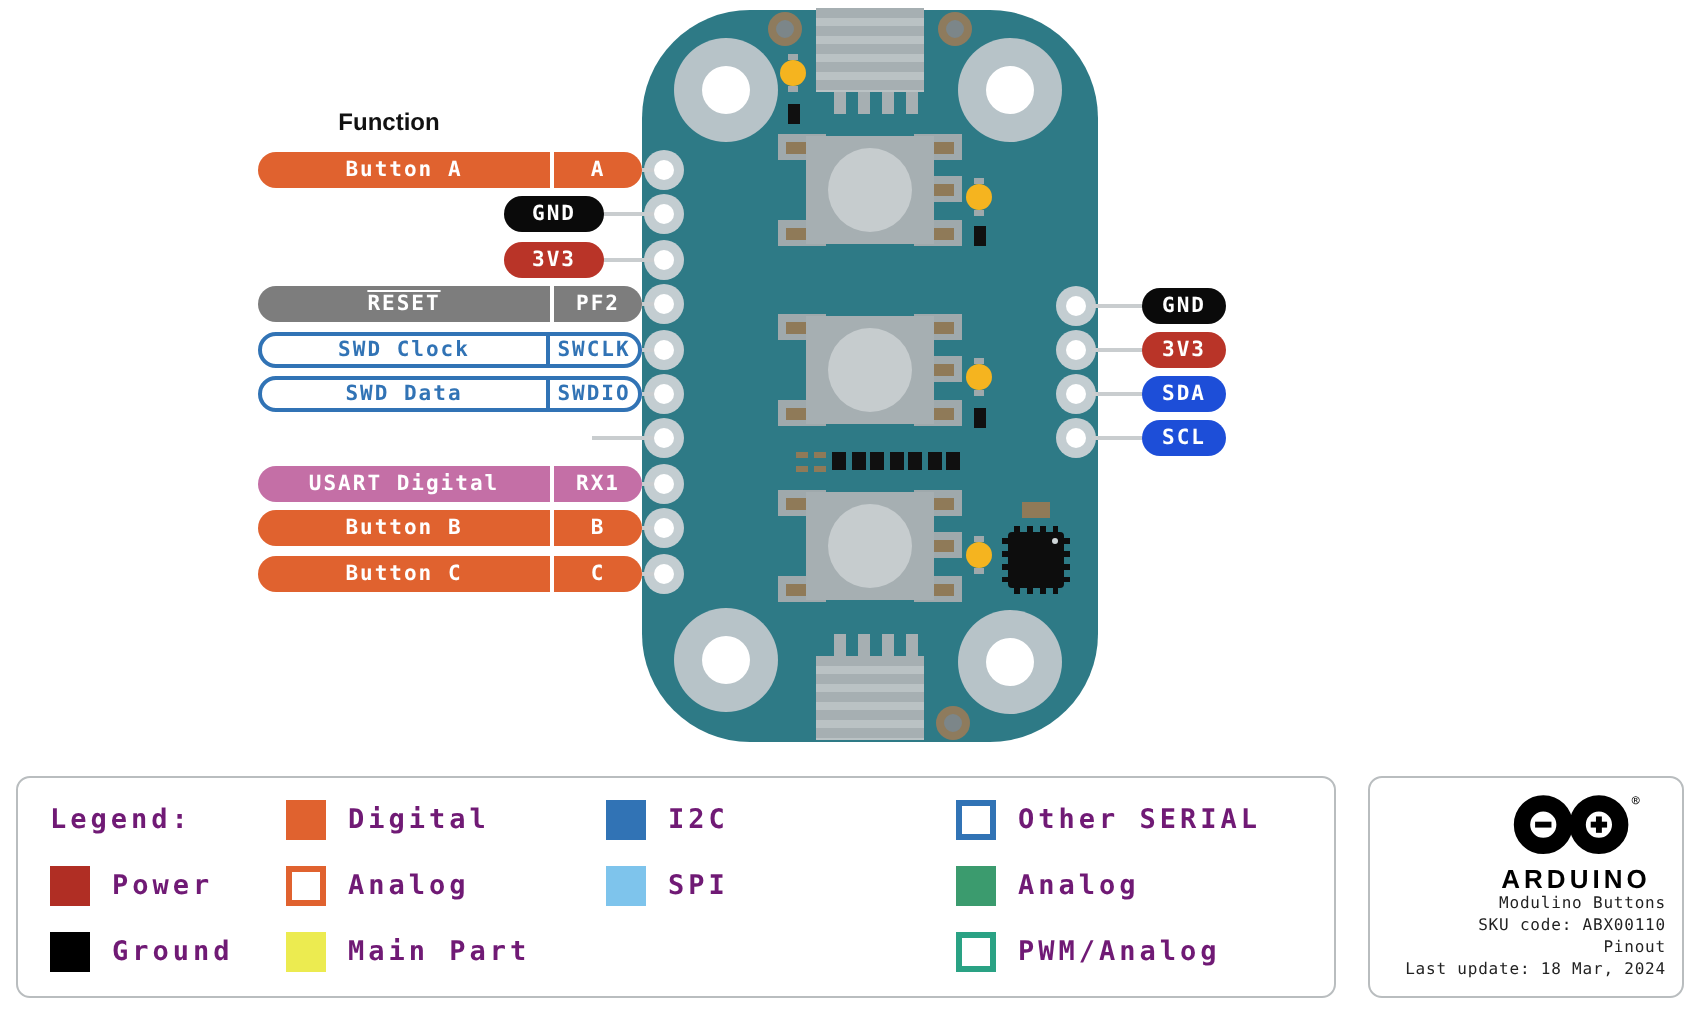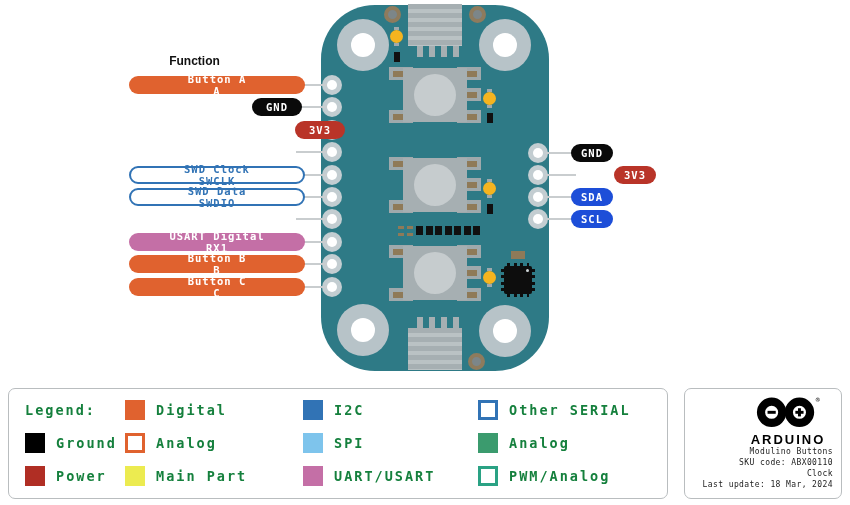--- a/index.html
+++ b/index.html
@@ -5,29 +5,29 @@
   html,body{margin:0;padding:0;background:#fff;}
   #stage{position:relative;width:850px;height:505px;background:#fff;overflow:hidden;
          font-family:"DejaVu Sans Mono","Liberation Mono",monospace;}
 
   
   .pin-row{position:absolute;left:0;height:18px;width:640px;z-index:4;}
   .wire{position:absolute;top:8px;height:2px;background:#C9CDCF;z-index:1;}
   .pill{position:absolute;top:0;height:18px;border-radius:9px;box-sizing:border-box;
         display:flex;align-items:center;justify-content:center;
         font-size:10.5px;font-weight:bold;letter-spacing:1px;color:#fff;z-index:3;}
-  .pill.two{left:129px;width:176px;padding:0;flex-direction:column;}
+  .pill.two{left:129px;width:192px;padding:0;}
   .pill.two .fn{flex:1;text-align:center;}
   .pill.two .sep{width:2px;align-self:stretch;background:#fff;}
   .pill.two .pn{width:44px;text-align:center;}
   .pill.solo-l{left:252px;width:50px;}
   .pill.solo-r{left:571px;width:42px;}
   .t-digital{background:#E0622F;}
   .t-ground{background:#0A0A0A;}
-  .t-power{background:#B93428;margin-left:43px;}
+  .t-power{background:#B93428;}
   .t-reset{background:#7D7D7D;}
   .t-uart{background:#C46FA6;}
   .t-i2c{background:#1d4ed8;}
   .t-serial{background:#fff;border:2px solid #3173B5;color:#3173B5;}
   .t-serial .sep{background:#3173B5 !important;}
   .ovl{text-decoration:overline;}
 
   .fn-header{position:absolute;left:129px;width:131px;top:54px;text-align:center;
              font-family:"Liberation Sans",sans-serif;font-weight:bold;font-size:12px;color:#111;}
 
@@ -65,21 +65,21 @@
 
   
   #legend-box{position:absolute;left:8px;top:388px;width:660px;height:111px;background:#fff;
               border:1.5px solid #b9bdbf;border-radius:7px;box-sizing:border-box;}
   #brand-box{position:absolute;left:684px;top:388px;width:158px;height:111px;background:#fff;
              border:1.5px solid #b9bdbf;border-radius:7px;box-sizing:border-box;}
   .lg-col{position:absolute;top:10px;display:flex;flex-direction:column;gap:12px;}
   .lg-row{display:flex;align-items:center;height:21px;gap:11px;}
   .lg-sq{width:20px;height:20px;box-sizing:border-box;flex:0 0 20px;}
   .lg-sq.outline{background:#fff;}
-  .lg-label,.lg-title{font-size:13.5px;font-weight:bold;letter-spacing:2px;color:#15803d;white-space:nowrap;}
+  .lg-label,.lg-title{font-size:13.5px;font-weight:bold;letter-spacing:2px;color:#701a75;white-space:nowrap;}
 
   
   .logo-wrap{position:absolute;right:11px;top:6px;width:84px;text-align:center;}
   .brand-name{font-family:"Liberation Sans",sans-serif;font-weight:bold;font-size:13px;
               letter-spacing:2px;color:#000;margin-top:0px;}
   .brand-info{position:absolute;right:8px;bottom:8px;text-align:right;font-size:8px;
               letter-spacing:0.4px;color:#222;line-height:11px;white-space:nowrap;}
 </style>
 </head>
 <body>
@@ -185,29 +185,29 @@
         <div class="btn-circle"></div>
       </div>
     </div>
 
   <div id="legend-box">
     <div class="lg-col" style="left:16px;">
       <div class="lg-row">
         <span class="lg-title">Legend:</span>
       </div>
     <div class="lg-row">
+          <span class="lg-sq" style="background: rgb(176, 46, 36);"></span>
+          <span class="lg-label">Power</span>
+        </div>
+        <div class="lg-row">
           <span class="lg-sq" style="background: rgb(0, 0, 0);"></span>
           <span class="lg-label">Ground</span>
         </div>
-        <div class="lg-row">
-          <span class="lg-sq" style="background: rgb(176, 46, 36);"></span>
-          <span class="lg-label">Power</span>
-        </div>
-      </div>
-    <div class="lg-col" style="left:116px;">
+      </div>
+    <div class="lg-col" style="left:134px;">
         <div class="lg-row">
           <span class="lg-sq" style="background: rgb(224, 98, 47);"></span>
           <span class="lg-label">Digital</span>
         </div>
         <div class="lg-row">
           <span class="lg-sq outline" style="border: 3px solid rgb(224, 98, 47);"></span>
           <span class="lg-label">Analog</span>
         </div>
         <div class="lg-row">
           <span class="lg-sq" style="background: rgb(236, 235, 80);"></span>
@@ -215,24 +215,20 @@
         </div>
       </div>
     <div class="lg-col" style="left:294px;">
         <div class="lg-row">
           <span class="lg-sq" style="background: rgb(49, 115, 181);"></span>
           <span class="lg-label">I2C</span>
         </div>
         <div class="lg-row">
           <span class="lg-sq" style="background: rgb(126, 196, 236);"></span>
           <span class="lg-label">SPI</span>
-        </div>
-        <div class="lg-row">
-          <span class="lg-sq" style="background: rgb(196, 111, 166);"></span>
-          <span class="lg-label">UART/USART</span>
         </div>
       </div>
     <div class="lg-col" style="left:469px;">
         <div class="lg-row">
           <span class="lg-sq outline" style="border: 3px solid rgb(49, 115, 181);"></span>
           <span class="lg-label">Other SERIAL</span>
         </div>
         <div class="lg-row">
           <span class="lg-sq" style="background: rgb(59, 155, 110);"></span>
           <span class="lg-label">Analog</span>
@@ -252,21 +248,21 @@
         <rect x="19" y="19.2" width="10" height="3.6" fill="#000"></rect>
         <rect x="53" y="19.2" width="10" height="3.6" fill="#000"></rect>
         <rect x="56.2" y="16" width="3.6" height="10" fill="#000"></rect>
         <text x="78" y="9" font-size="8" fill="#000">®</text>
       </svg>
       <div class="brand-name">ARDUINO</div>
     </div>
     <div class="brand-info">
       <div>Modulino Buttons</div>
       <div>SKU code: ABX00110</div>
-      <div>Clock</div>
+      <div>Pinout</div>
       <div>Last update: 18 Mar, 2024</div>
     </div>
   </div>
 
 <div class="pin-row" style="top: 76px;">
       <div class="wire" style="left: 296px; width: 31px;"></div>
       <div class="pill two t-digital">
         <span class="fn">Button A</span>
         <span class="sep"></span>
         <span class="pn">A</span>
@@ -275,20 +271,25 @@
     <div class="pin-row" style="top: 98px;">
       <div class="wire" style="left: 296px; width: 31px;"></div>
       <div class="pill solo-l t-ground">GND</div>
     </div>
     <div class="pin-row" style="top: 121px;">
       <div class="wire" style="left: 296px; width: 31px;"></div>
       <div class="pill solo-l t-power">3V3</div>
     </div>
     <div class="pin-row" style="top: 143px;">
       <div class="wire" style="left: 296px; width: 31px;"></div>
+      <div class="pill two t-reset">
+        <span class="fn ovl">RESET</span>
+        <span class="sep"></span>
+        <span class="pn">PF2</span>
+      </div>
     </div>
     <div class="pin-row" style="top: 166px;">
       <div class="wire" style="left: 296px; width: 31px;"></div>
       <div class="pill two t-serial">
         <span class="fn">SWD Clock</span>
         <span class="sep"></span>
         <span class="pn">SWCLK</span>
       </div>
     </div>
     <div class="pin-row" style="top: 188px;">

